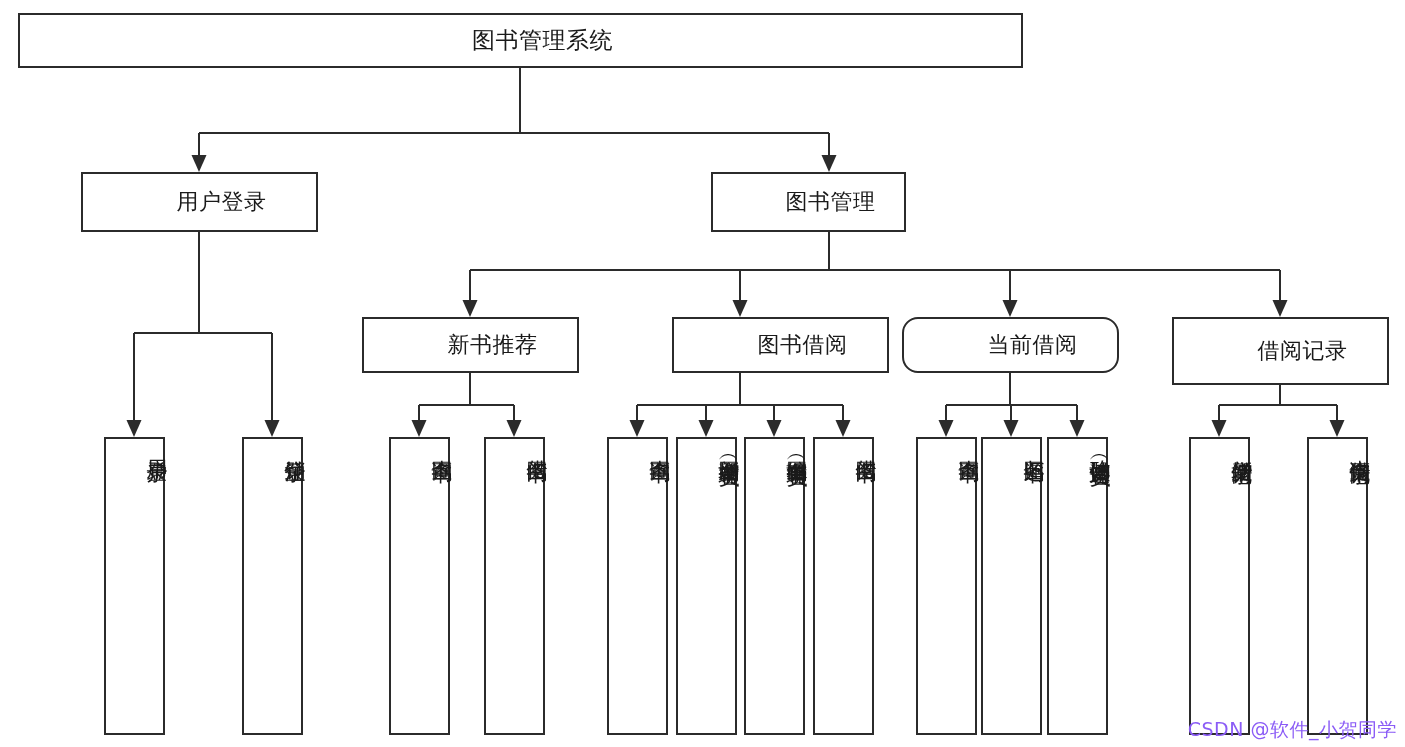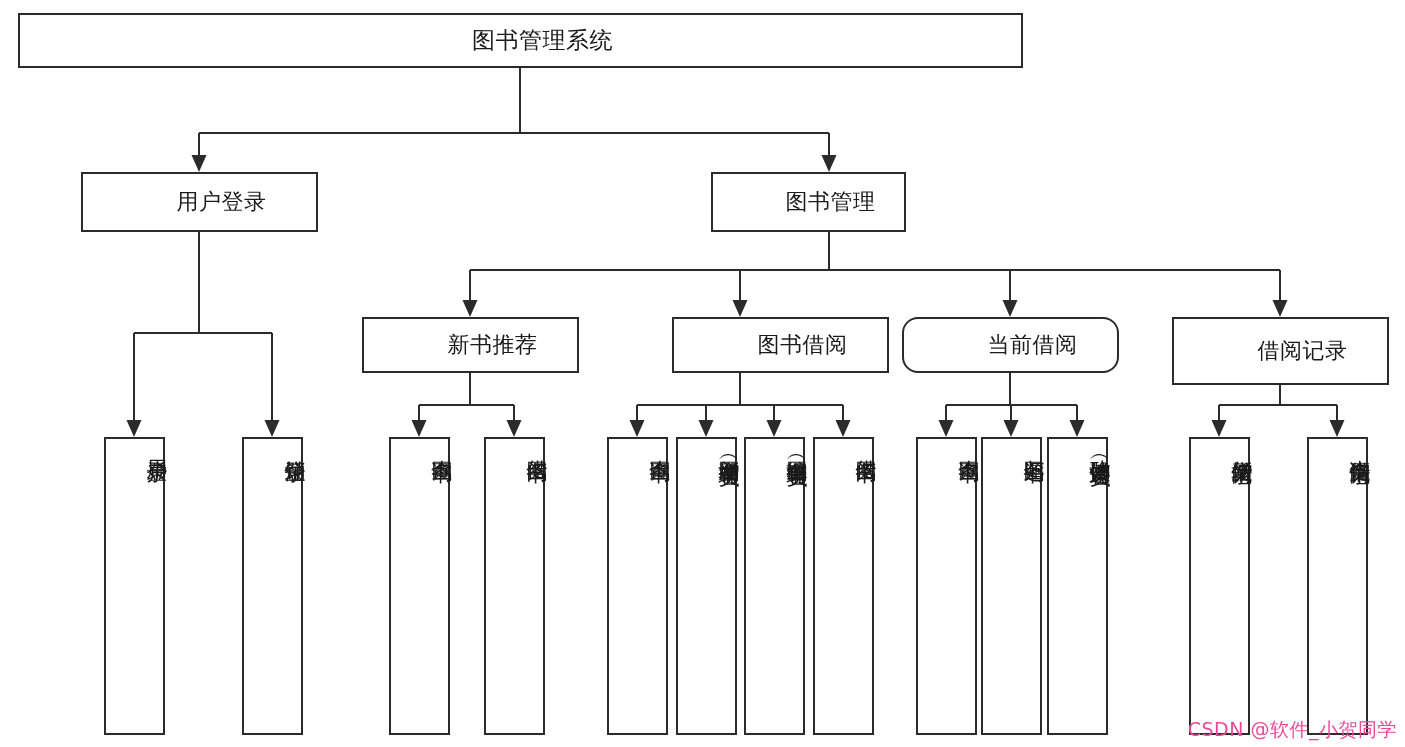--- a/index.html
+++ b/index.html
@@ -58,21 +58,21 @@
     align-items: flex-start;
     justify-content: center;
     padding-top: 4px;
   }
   .node.root .node-label { font-size: 23px; }
   #watermark {
     position: absolute;
     right: 8px;
     bottom: 4px;
     font-size: 19px;
-    color: #ec4899;
+    color: #8b5cf6;
     white-space: nowrap;
     z-index: 5;
     letter-spacing: 0.5px;
   }
 </style>
 </head>
 <body>
 
 <div id="diagram-canvas">
 

